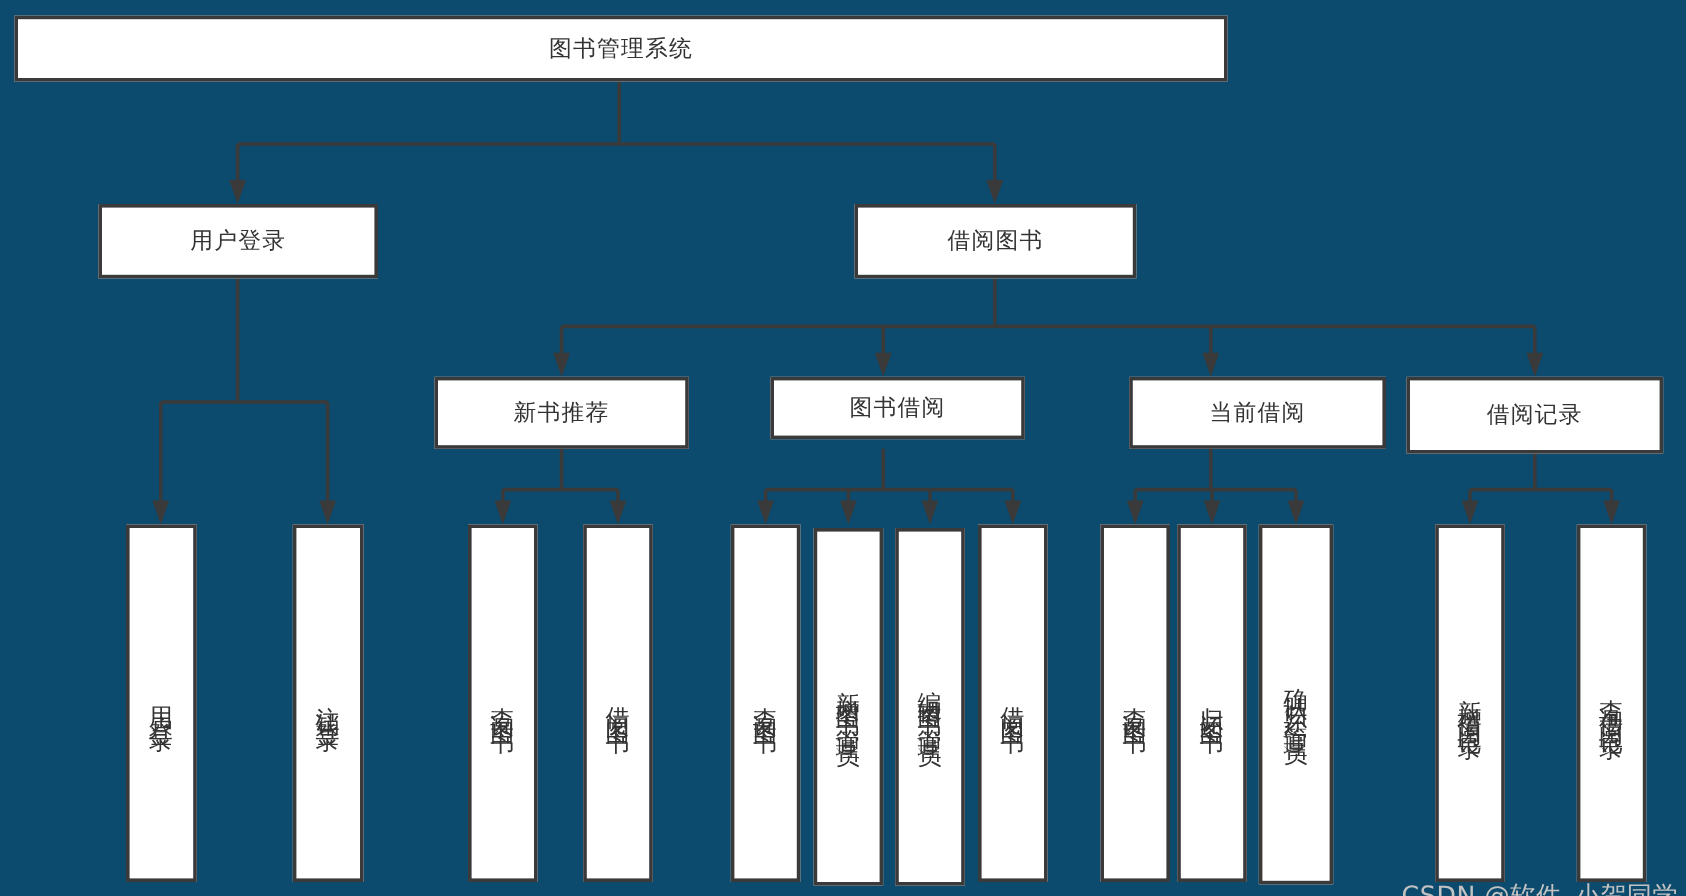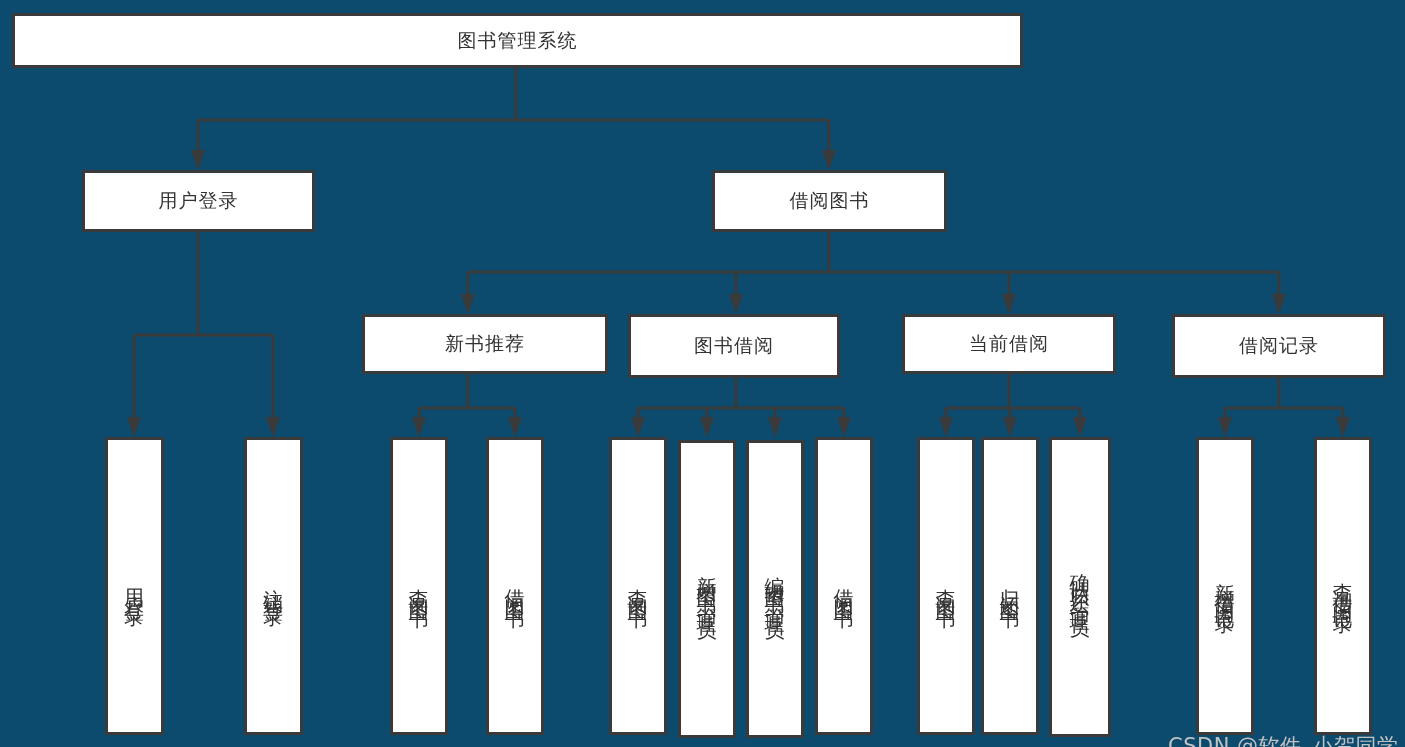--- a/index.html
+++ b/index.html
@@ -97,27 +97,27 @@
     <span>图书管理系统</span>
   </div>
 
   <div class="box h" style="left:82px; top:170px; width:233px; height:62px;">
     <span>用户登录</span>
   </div>
   <div class="box h" style="left:712px; top:170px; width:235px; height:62px;">
     <span>借阅图书</span>
   </div>
 
-  <div class="box h" style="left:362px; top:314px; width:246px; height:60px;">
+  <div class="box h" style="left:362px; top:314px; width:212px; height:60px;">
     <span>新书推荐</span>
   </div>
-  <div class="box h" style="left:628px; top:314px; width:212px; height:64px;">
+  <div class="box h" style="left:642px; top:314px; width:212px; height:52px;">
     <span>图书借阅</span>
   </div>
-  <div class="box h" style="left:902px; top:314px; width:214px; height:60px;">
+  <div class="box h" style="left:941px; top:314px; width:214px; height:60px;">
     <span>当前借阅</span>
   </div>
   <div class="box h" style="left:1172px; top:314px; width:214px; height:64px;">
     <span>借阅记录</span>
   </div>
 
   <div class="box v" style="left:105px; top:437px; width:59px; height:298px;">
     <span>用户登录</span>
   </div>
   <div class="box v" style="left:244px; top:437px; width:59px; height:298px;">

